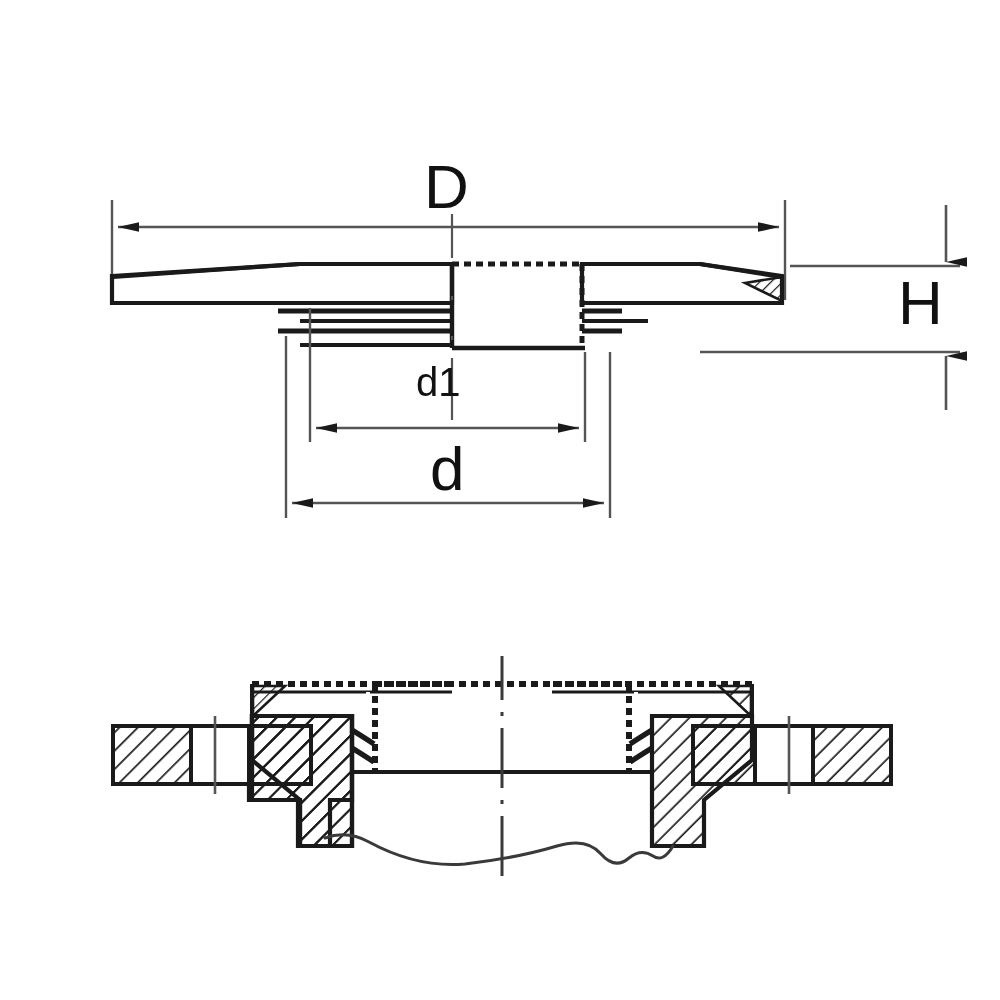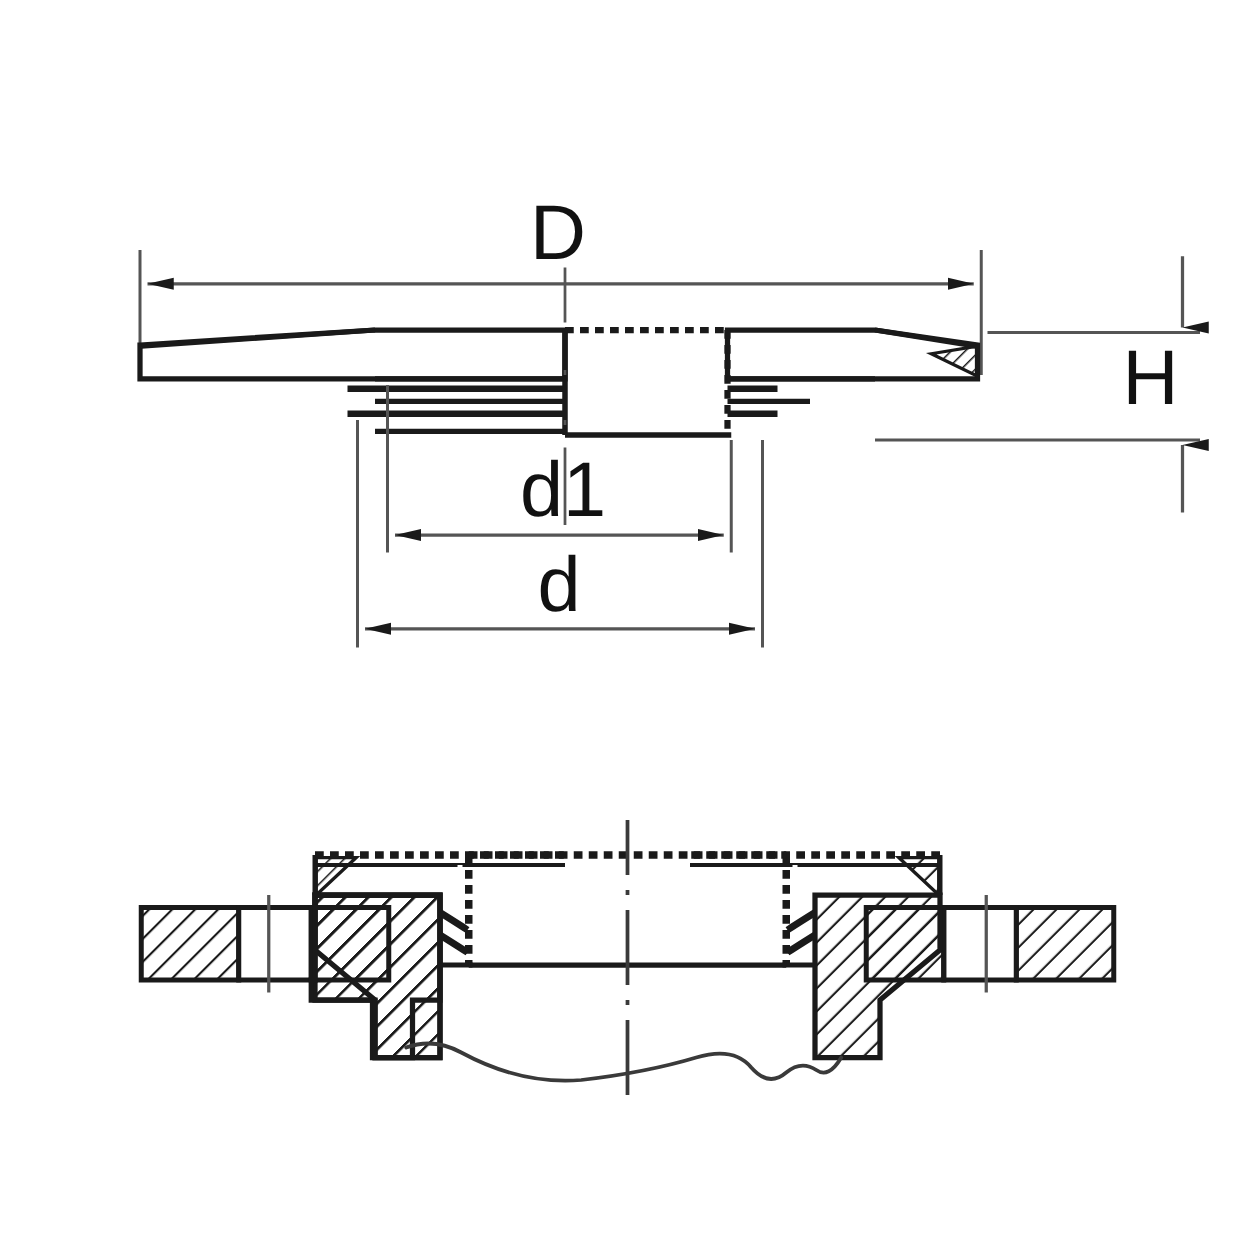--- a/index.html
+++ b/index.html
@@ -14,21 +14,21 @@
     position:absolute;
     font-family:"Liberation Sans", sans-serif;
     font-weight:400;
     color:#111111;
     line-height:1;
     white-space:nowrap;
     user-select:none;
   }
   #label-D{left:424px;top:156px;font-size:62px;}
   #label-H{left:898px;top:272px;font-size:62px;}
-  #label-d1{left:416px;top:362px;font-size:62px;}
+  #label-d1{left:416px;top:362px;font-size:40px;}
   #label-d{left:430px;top:438px;font-size:62px;}
 </style>
 </head>
 <body>
 
 <div id="sheet">
 
   <svg id="drawing" viewBox="0 0 1000 1000">
     <defs>
       <marker id="ar-left" markerWidth="22" markerHeight="12" refX="1" refY="6" orient="auto" markerUnits="userSpaceOnUse">

